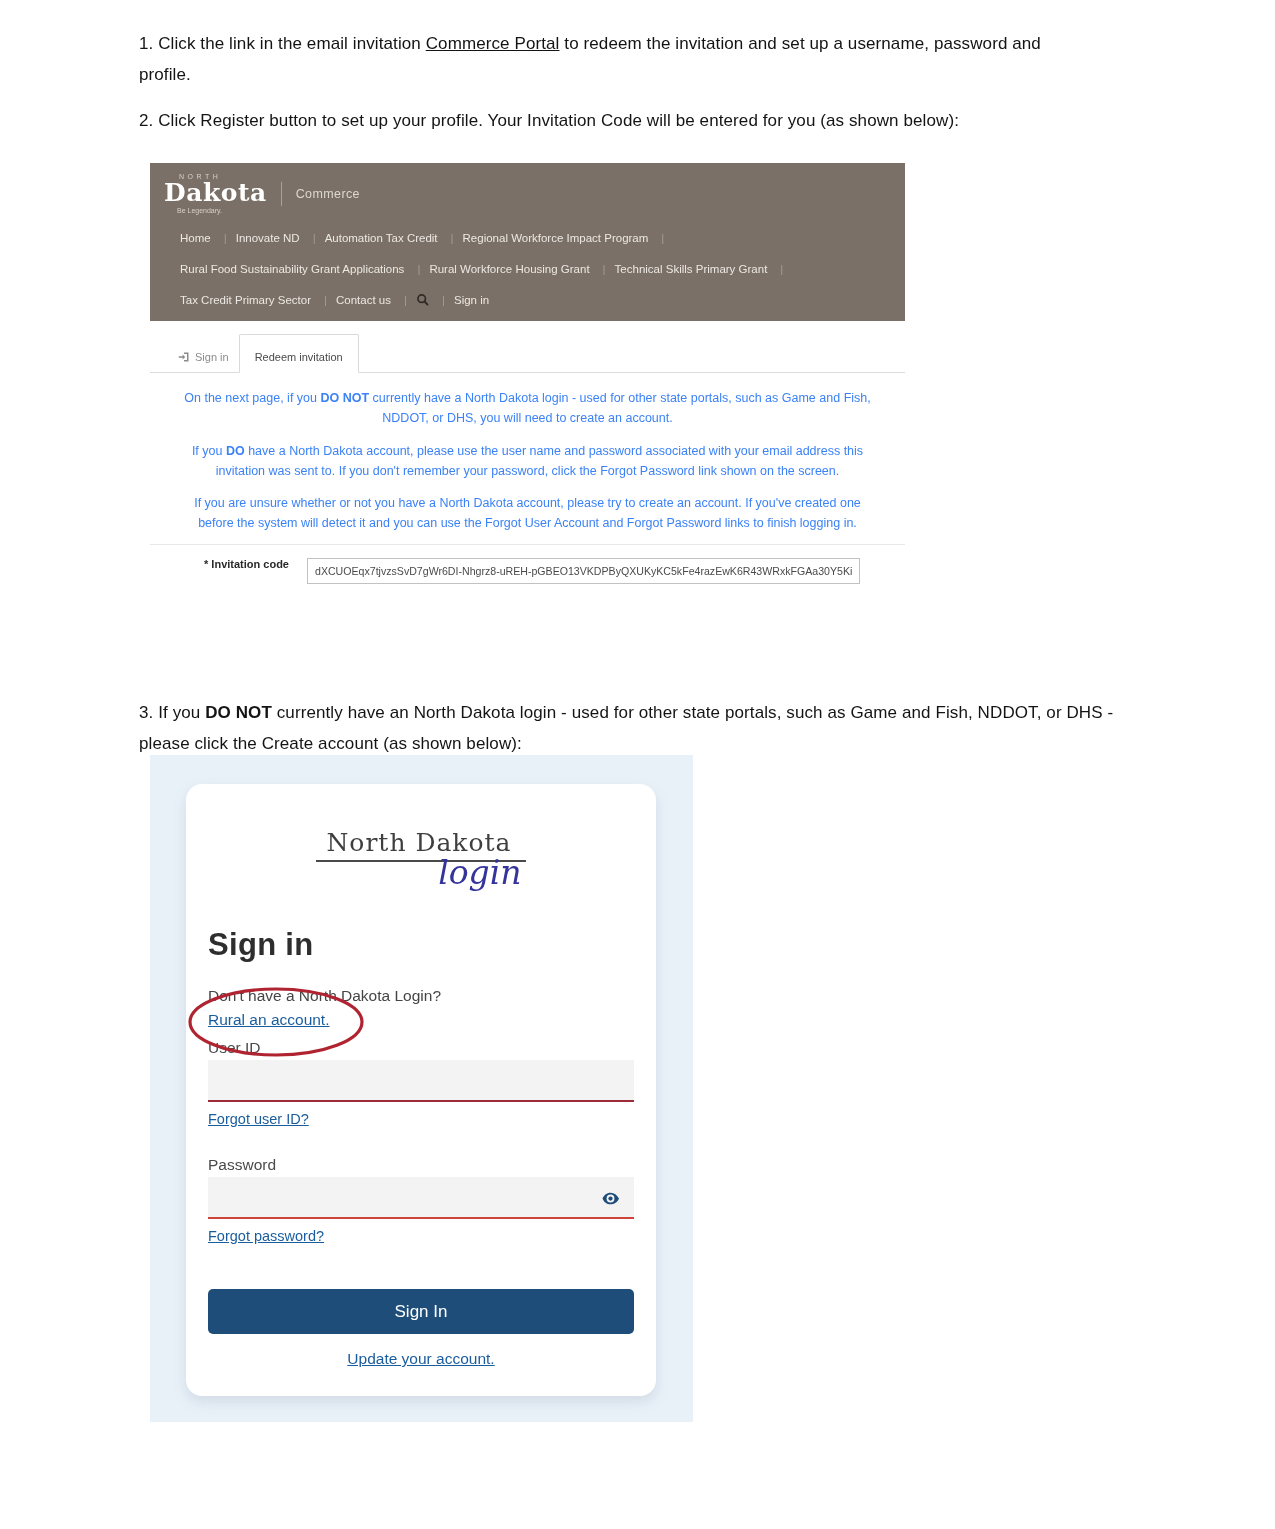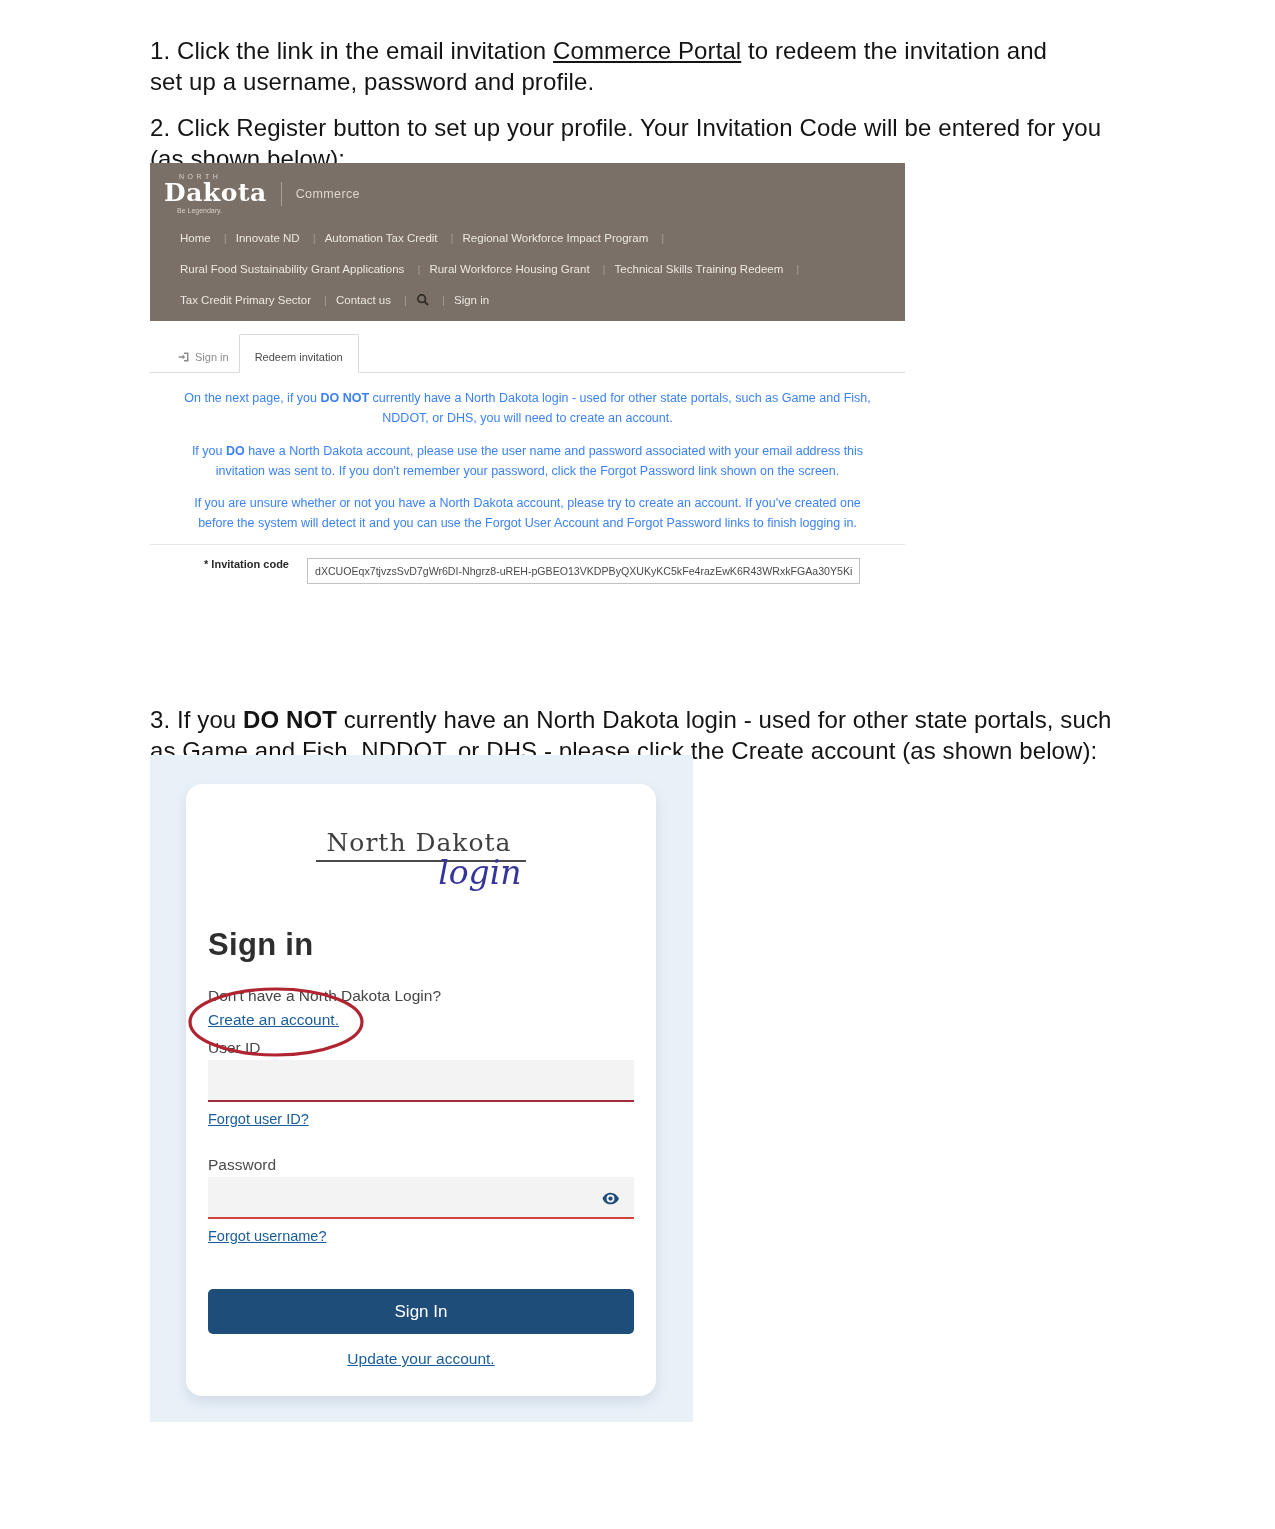--- a/index.html
+++ b/index.html
@@ -4,21 +4,21 @@
 <style>
   * { box-sizing: border-box; }
   html,body { margin:0; padding:0; }
   body {
     width:1275px; height:1529px; background:#ffffff; position:relative;
     font-family:"Liberation Sans", sans-serif; color:#1a1a1a;
     -webkit-font-smoothing:antialiased;
   }
 
   
-  .step { position:absolute; left:150px; font-size:24px; line-height:31px; color:#141414; letter-spacing:.1px; }
+  .step { position:absolute; left:139px; font-size:17px; line-height:31px; color:#141414; letter-spacing:.1px; }
   .step b { font-weight:bold; }
   .step-link { color:#141414; text-decoration:underline; font-weight:inherit; cursor:pointer; }
   #step1 { top:11px;  width:935px; }
   #step2 { top:88px;  width:990px; }
   #step3 { top:680px; width:975px; }
 
   
   .shot1 { position:absolute; left:150px; top:163px; width:755px; background:#fff; }
   .shot1-header { background:#7a7067; padding:8px 0 6px 12px; }
   .brand { display:flex; align-items:center; gap:14px; margin:2px 0 8px 2px; }
@@ -96,21 +96,21 @@
     </div>
     <nav class="nav-row">
       <span class="nav-item sep">Home</span>
       <span class="nav-item sep">Innovate ND</span>
       <span class="nav-item sep">Automation Tax Credit</span>
       <span class="nav-item sep">Regional Workforce Impact Program</span>
     </nav>
     <nav class="nav-row">
       <span class="nav-item sep">Rural Food Sustainability Grant Applications</span>
       <span class="nav-item sep">Rural Workforce Housing Grant</span>
-      <span class="nav-item sep">Technical Skills Training Redeem</span>
+      <span class="nav-item sep">Technical Skills Primary Grant</span>
     </nav>
     <nav class="nav-row">
       <span class="nav-item sep">Tax Credit Primary Sector</span>
       <span class="nav-item sep">Contact us</span>
       <span class="nav-search sep">
         <svg width="13" height="13" viewBox="0 0 16 16">
             <circle cx="7" cy="7" r="4.6" fill="none" stroke="#2f2a26" stroke-width="2.1"></circle>
             <line x1="10.5" y1="10.5" x2="14.2" y2="14.2" stroke="#2f2a26" stroke-width="2.3" stroke-linecap="round"></line>
           </svg>
       </span>
@@ -154,33 +154,33 @@
     </div>
 
     <h1 class="login-h1">Sign in</h1>
 
     <div class="login-prompt">Don't have a North Dakota Login?</div>
 
     <div class="create-wrap">
       <svg class="create-ellipse" width="180" height="72" viewBox="0 0 180 72">
         <ellipse cx="90" cy="36" rx="86" ry="33" fill="none" stroke="#b02330" stroke-width="3.2"></ellipse>
       </svg>
-      <a class="login-link">Create an account.</a>
+      <a class="login-link">Rural an account.</a>
     </div>
 
     <div class="field-label">User ID</div>
     <input class="login-input" type="text" style="">
     <a class="login-link small-link forgot">Forgot user ID?</a>
 
     <div class="field-label pw-label">Password</div>
     <div class="pw-wrap">
       <input class="login-input pw-input" type="password" style="">
       <svg class="eye-icon" width="17" height="15" viewBox="0 0 16 14">
         <path d="M8 1.5C4.6 1.5 1.8 3.6.5 7c1.3 3.4 4.1 5.5 7.5 5.5S14.7 10.4 16 7C14.2 3.6 11.4 1.5 8 1.5zm0 9.2A3.7 3.7 0 1 1 8 3.3a3.7 3.7 0 0 1 0 7.4z" fill="#1d4d78"></path>
         <circle cx="8" cy="7" r="2" fill="#1d4d78"></circle>
       </svg>
     </div>
-    <a class="login-link small-link forgot">Forgot username?</a>
+    <a class="login-link small-link forgot">Forgot password?</a>
 
     <button class="signin-btn">Sign In</button>
     <a class="login-link update-link">Update your account.</a>
   </div>
 </div>
 
 </body></html>

